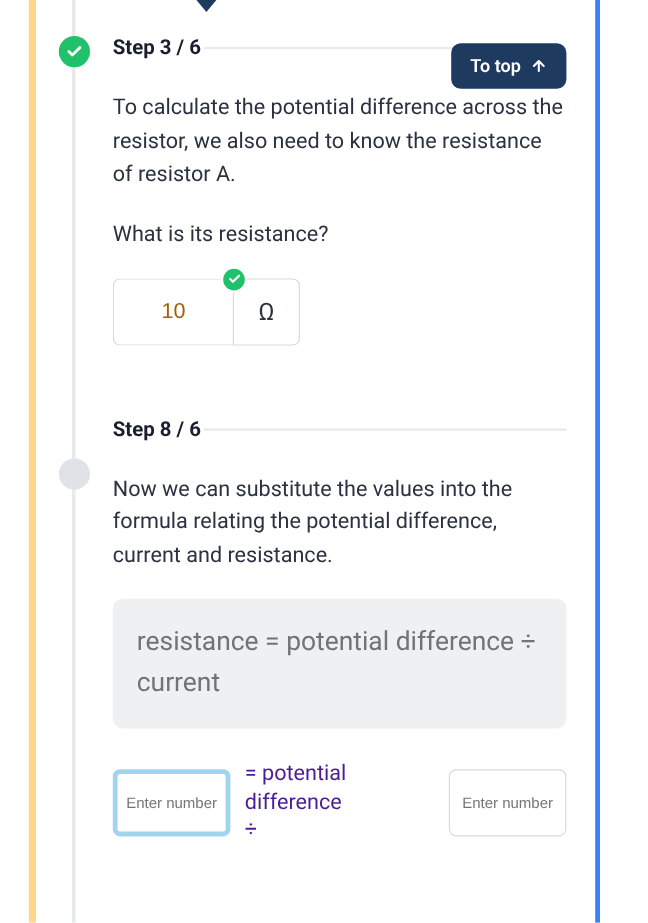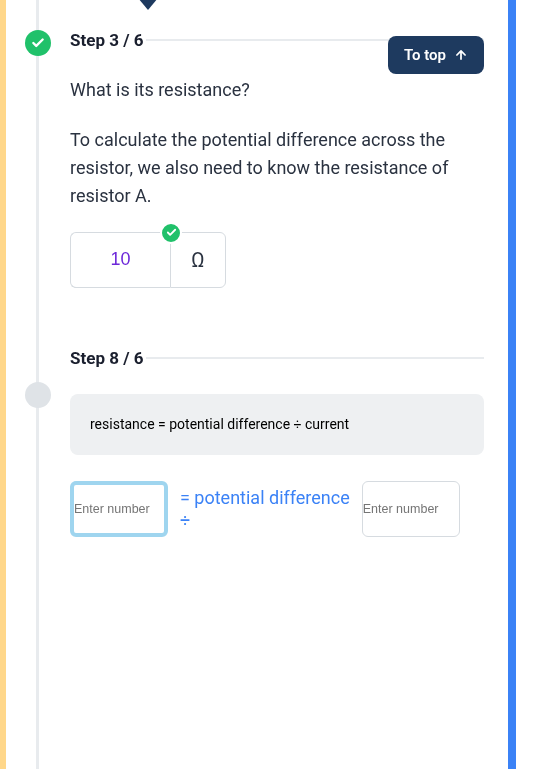--- a/index.html
+++ b/index.html
@@ -5,26 +5,27 @@
   * { box-sizing: border-box; margin: 0; padding: 0; }
   body {
     font-family: -apple-system, BlinkMacSystemFont, "Segoe UI", Roboto, sans-serif;
     background: #fff;
     width: 540px;
     height: 769px;
     overflow: hidden;
     position: relative;
   }
   .frame {
-    width: 516px;
+    width: 476px;
     height: 769px;
     border-left: 6px solid #ffd78a;
-    border-right: 8px solid #3b82f6;
+    border-right: 4px solid #3b82f6;
     position: relative;
     background: #fff;
+    margin-left: 24px;
   }
   .to-top {
     position: absolute;
     top: 36px;
     right: 24px;
     background: #1e3a5f;
     color: #fff;
     border-radius: 8px;
     padding: 10px 16px;
     font-size: 15px;
@@ -103,21 +104,21 @@
     width: fit-content;
   }
   .num-input {
     width: 100px;
     height: 56px;
     border: 1px solid #d6dbe0;
     border-radius: 6px 0 0 6px;
     border-right: none;
     font-size: 18px;
     text-align: center;
-    color: #6d28d9;
+    color: #a16207;
     outline: none;
     background: #fff;
   }
   .unit-box {
     width: 56px;
     height: 56px;
     border: 1px solid #d6dbe0;
     border-radius: 0 6px 6px 0;
     display: flex;
     align-items: center;
@@ -138,46 +139,47 @@
     align-items: center;
     justify-content: center;
     border: 2px solid #fff;
   }
   .check-badge svg { width: 11px; height: 11px; }
   .step4 { margin-top: 32px; }
   .formula-box {
     background: #eef0f2;
     border-radius: 8px;
     padding: 20px 20px;
-    font-size: 14px;
-    color: #000000;
+    font-size: 22px;
+    color: #737373;
     line-height: 1.55;
     margin-bottom: 26px;
   }
   .eq-row {
     display: flex;
     align-items: center;
     gap: 12px;
   }
   .eq-input {
     width: 98px;
     height: 56px;
     border: 1px solid #d6dbe0;
     border-radius: 6px;
     font-size: 12.5px;
+    text-align: center;
     color: #b4bac1;
     outline: none;
     background: #fff;
   }
   .eq-input.active {
     border: 4px solid #9fd5ef;
   }
   .eq-mid {
     font-size: 18px;
-    color: #3b82f6;
+    color: #4c1d95;
     line-height: 1.3;
   }
   .divide {
     font-size: 18px;
   }
 </style>
 </head>
 <body>
 
 <div class="frame">
@@ -198,39 +200,40 @@
   </div>
   <div class="step-dot dot-grey"></div>
 
   <div class="content">
 
     <div class="step-header">
       <div class="step-title">Step 3 / 6</div>
       <div class="hr"></div>
     </div>
 
+    <p class="body-text">To calculate the potential difference across the resistor, we also need to know the resistance of resistor A.</p>
     <p class="body-text">What is its resistance?</p>
-    <p class="body-text">To calculate the potential difference across the resistor, we also need to know the resistance of resistor A.</p>
 
     <div class="input-row">
       <input class="num-input" value="10" style="">
       <div class="unit-box">Ω</div>
       <div class="check-badge">
         <svg viewBox="0 0 24 24" fill="none" stroke="#fff" stroke-width="4" stroke-linecap="round" stroke-linejoin="round">
             <polyline points="20 6 9 17 4 12"></polyline>
           </svg>
       </div>
     </div>
 
     <div class="step4">
       <div class="step-header">
         <div class="step-title">Step 8 / 6</div>
         <div class="hr"></div>
       </div>
 
+      <p class="body-text">Now we can substitute the values into the formula relating the potential difference, current and resistance.</p>
 
       <div class="formula-box">
         <span>resistance = potential difference ÷ current</span>
       </div>
 
       <div class="eq-row">
         <input class="eq-input active" placeholder="Enter number" style="">
         <div class="eq-mid">
           <span>= potential difference</span><br>
           <span class="divide">÷</span>

